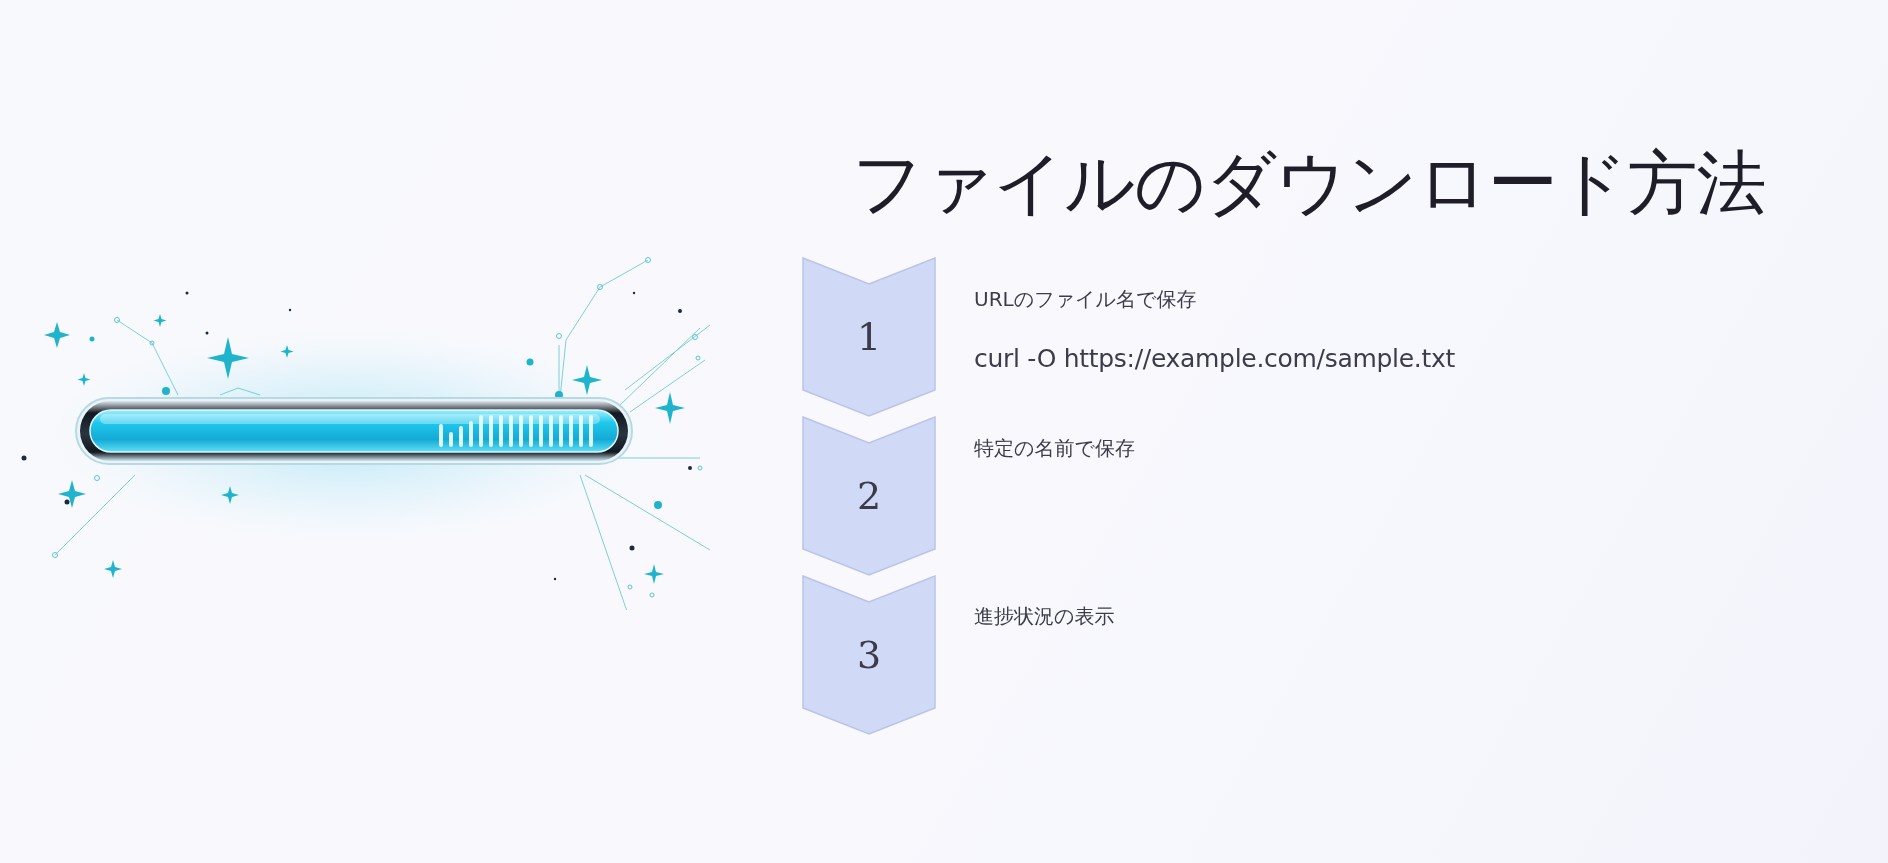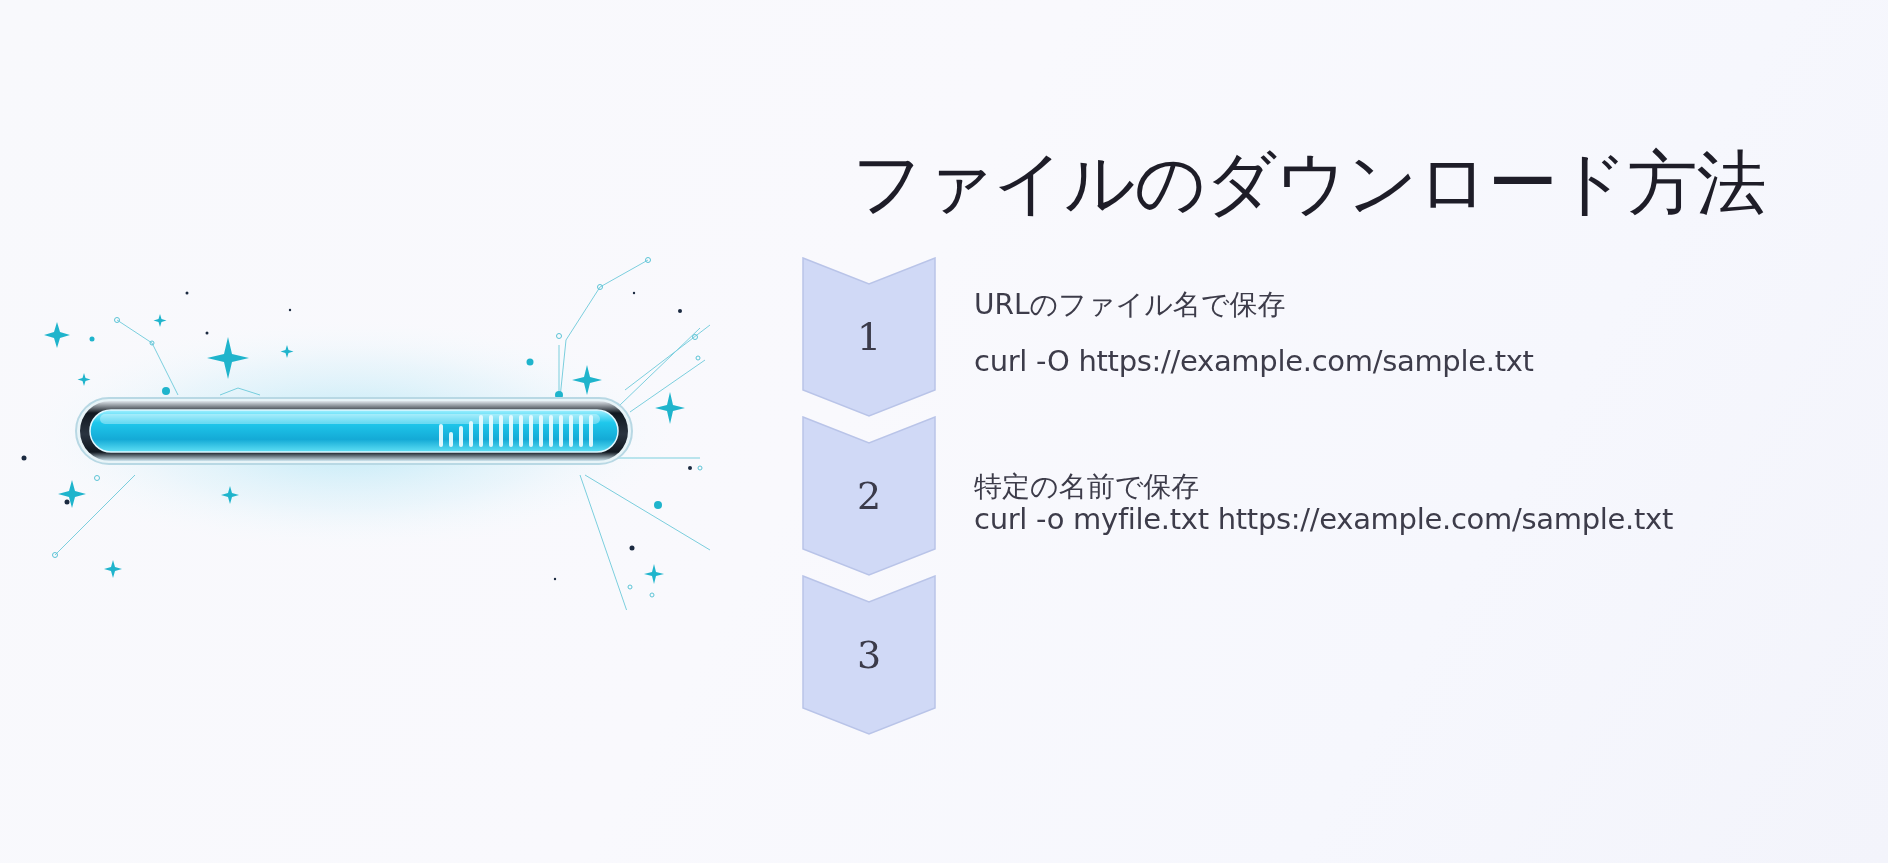--- a/index.html
+++ b/index.html
@@ -16,24 +16,24 @@
   }
   .steps { position: absolute; left: 0; top: 0; width: 1888px; height: 863px; }
   .chevron { position: absolute; left: 802px; width: 134px; height: 159px; }
   .chevron svg { position: absolute; left: 0; top: 0; }
   .chevron .num {
     position: absolute; left: 0; width: 134px; text-align: center;
     font-family: "DejaVu Serif", "Liberation Serif", serif;
     font-size: 38px; color: #3b3b4a; top: 58px;
   }
   .step-title {
-    position: absolute; left: 974px; font-size: 28px; color: #3d3c4a; white-space: nowrap;
+    position: absolute; left: 974px; font-size: 20px; color: #3d3c4a; white-space: nowrap;
   }
   .step-cmd {
-    position: absolute; left: 974px; font-size: 29px; color: #3d3c4a; white-space: nowrap;
+    position: absolute; left: 974px; font-size: 25px; color: #3d3c4a; white-space: nowrap;
     letter-spacing: -0.3px;
   }
 </style>
 </head>
 <body>
 
 <div class="illus">
   <svg width="720" height="380" viewBox="0 0 720 380" xmlns="http://www.w3.org/2000/svg">
     <defs>
       <radialGradient id="glow" cx="50%" cy="50%" r="50%">
@@ -153,22 +153,22 @@
   </div>
   <div class="step-title" style="top:286px;">URLのファイル名で保存</div>
   <div class="step-cmd" style="top:344px;">curl -O https://example.com/sample.txt</div>
 
   <div class="chevron" style="top:416px;">
     <svg width="134" height="162" viewBox="0 0 134 162">
       <polygon points="1,1 67,27 133,1 133,133 67,159 1,133" fill="#d0d9f6" stroke="#b9c4e8" stroke-width="1.5"></polygon>
     </svg>
     <div class="num">2</div>
   </div>
-  <div class="step-title" style="top:468px;">特定の名前で保存</div>
-  <div class="step-cmd" style="top:502px;">curl -o myfile.txt https://example.com/sample.txt</div>
+  <div class="step-title" style="top:435px;">特定の名前で保存</div>
 
   <div class="chevron" style="top:575px;">
     <svg width="134" height="162" viewBox="0 0 134 162">
       <polygon points="1,1 67,27 133,1 133,133 67,159 1,133" fill="#d0d9f6" stroke="#b9c4e8" stroke-width="1.5"></polygon>
     </svg>
     <div class="num">3</div>
   </div>
+  <div class="step-title" style="top:603px;">進捗状況の表示</div>
 </div>
 
 </body></html>

